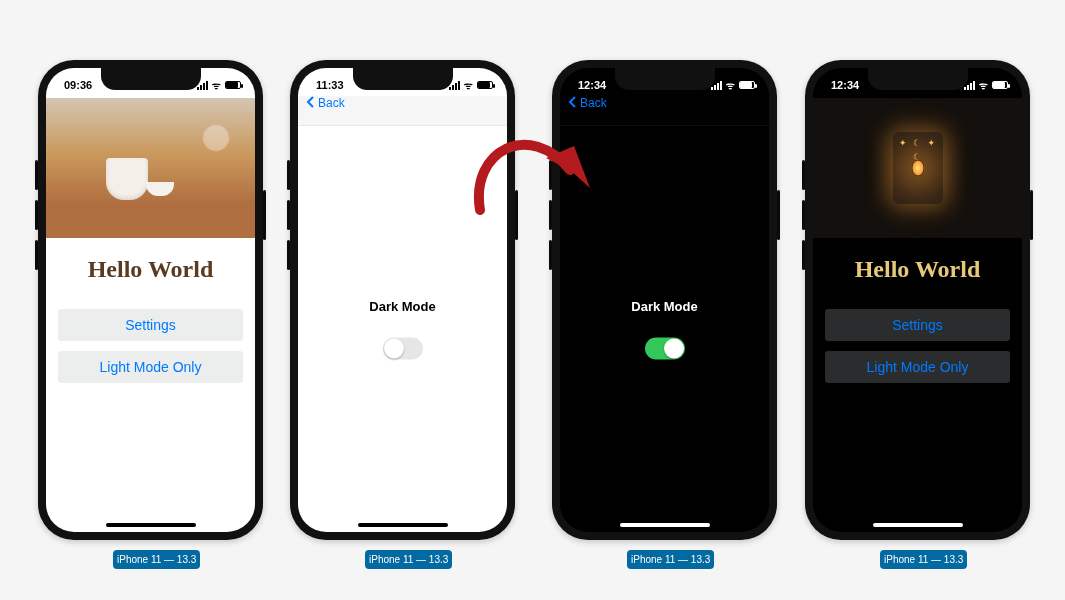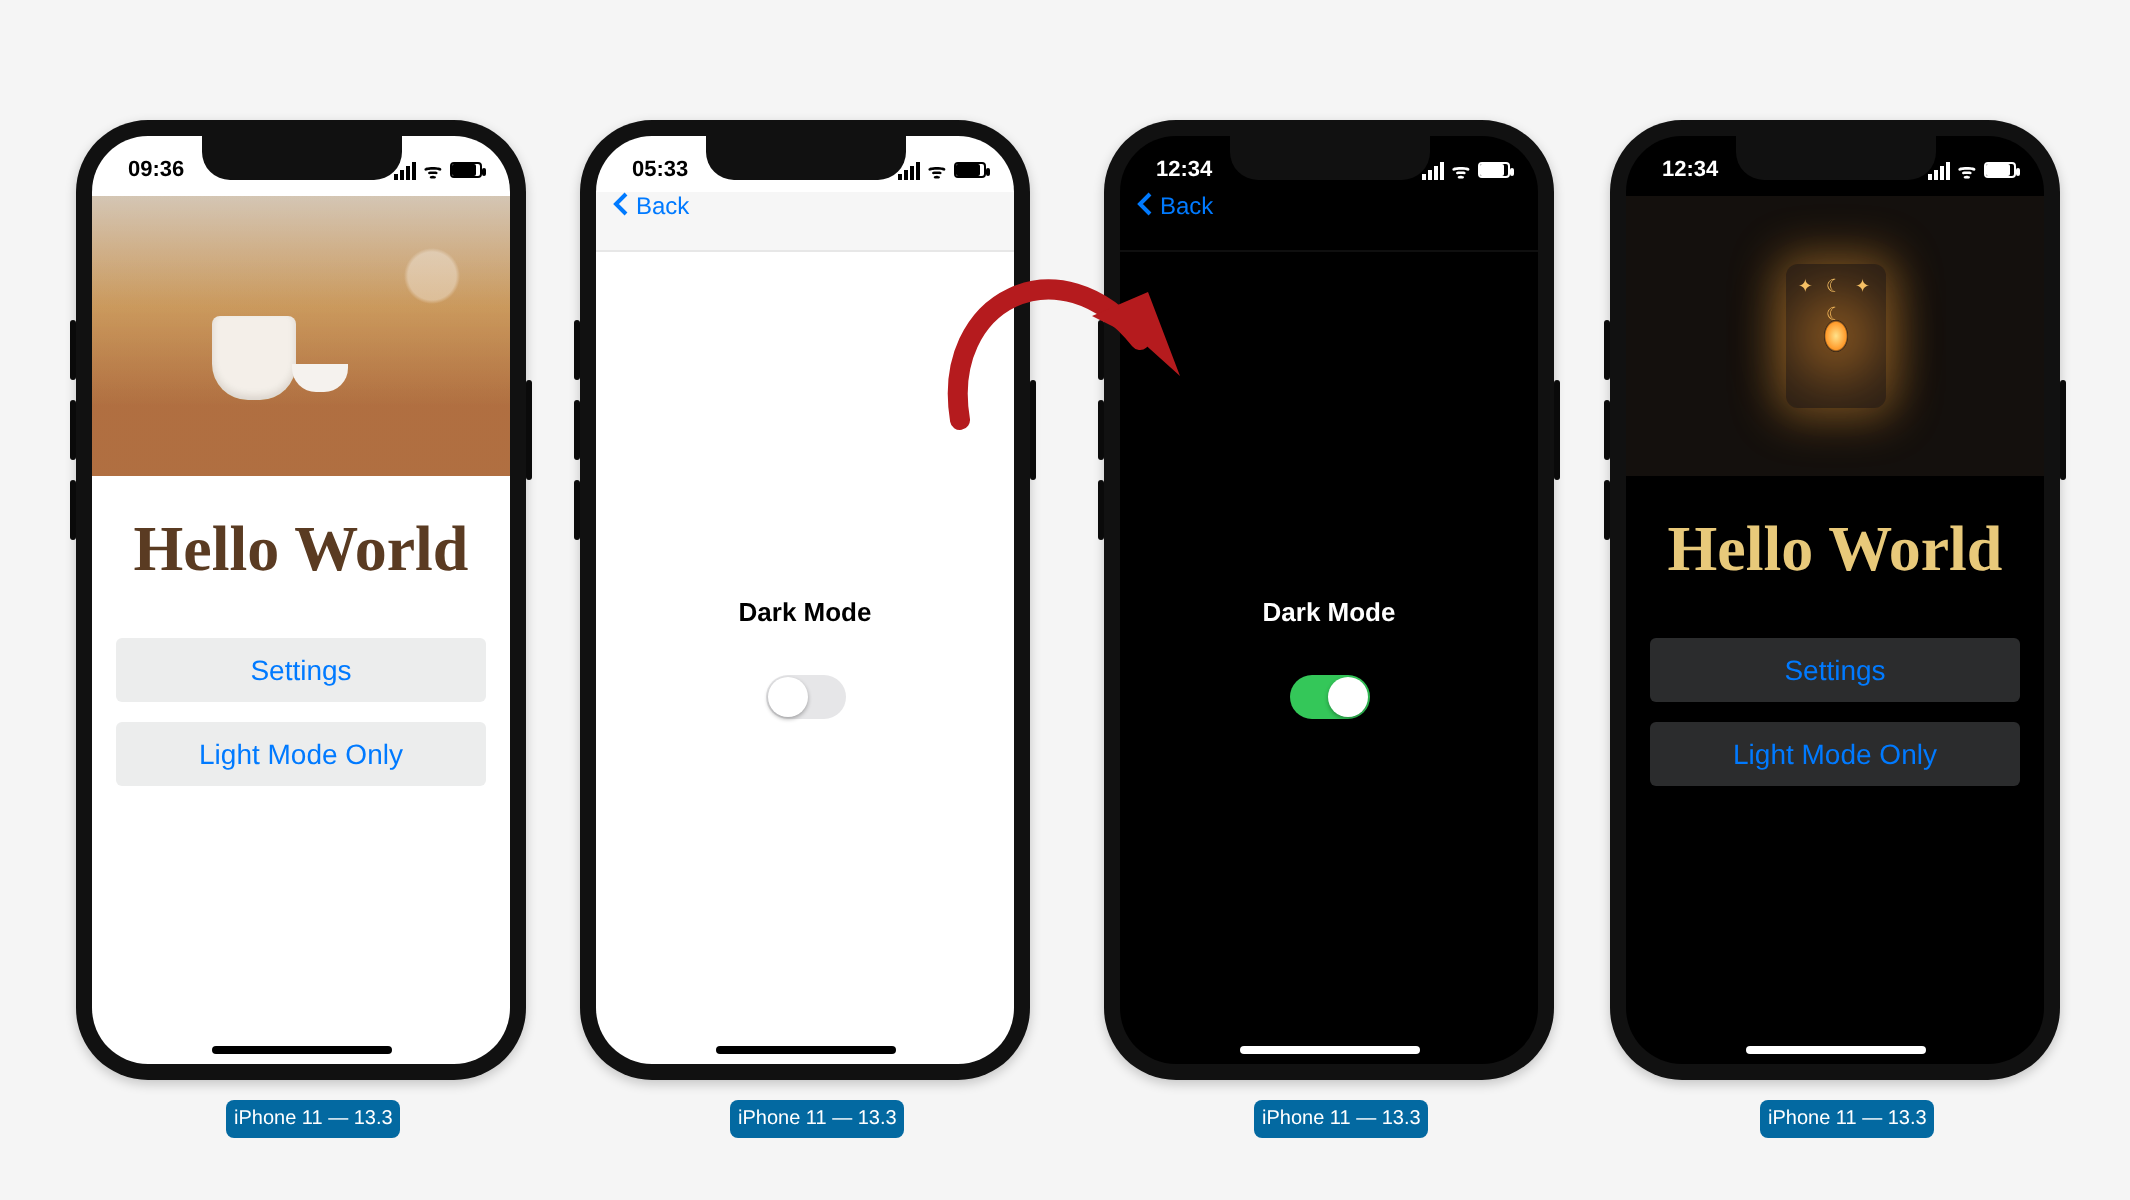--- a/index.html
+++ b/index.html
@@ -124,21 +124,21 @@
     background: radial-gradient(ellipse at center, #ffe28a 0%, #ff9a2a 60%, transparent 70%);
     border-radius:50%;
     box-shadow: 0 0 30px 14px rgba(255,160,50,.5);
   }
 
   .title {
     text-align:center;
     font-family: "Comic Sans MS", "Marker Felt", cursive;
     font-weight: bold;
     font-style:normal;
-    font-size: 32px;
+    font-size: 24px;
     margin: 18px 0 26px;
     color: #5a3b22;
   }
   .screen.dark .title { color: #e8c97a; }
 
   .btnlist { display:flex; flex-direction:column; gap:10px; padding: 0 12px; }
   .ibtn {
     background:#eceded; border:none; padding:8px 0;
     font-size:14px; color:#007aff; border-radius:3px;
   }
@@ -219,21 +219,21 @@
     </div>
     <div class="homebar"></div>
   </div>
 </div>
 <div class="badge" style="left:113px; top:550px;">iPhone 11 — 13.3</div>
 
 <div class="phone" style="left:290px; top:60px;">
   <div class="screen">
     <div class="notch"></div>
     <div class="statusbar">
-      <span>05:33</span>
+      <span>11:33</span>
       <span class="status-icons">
         <span class="signal">
               <i></i>
               <i></i>
               <i></i>
               <i></i>
             </span>
         <span class="wifi">ᯤ</span>
         <span class="battery">
               <i></i>

